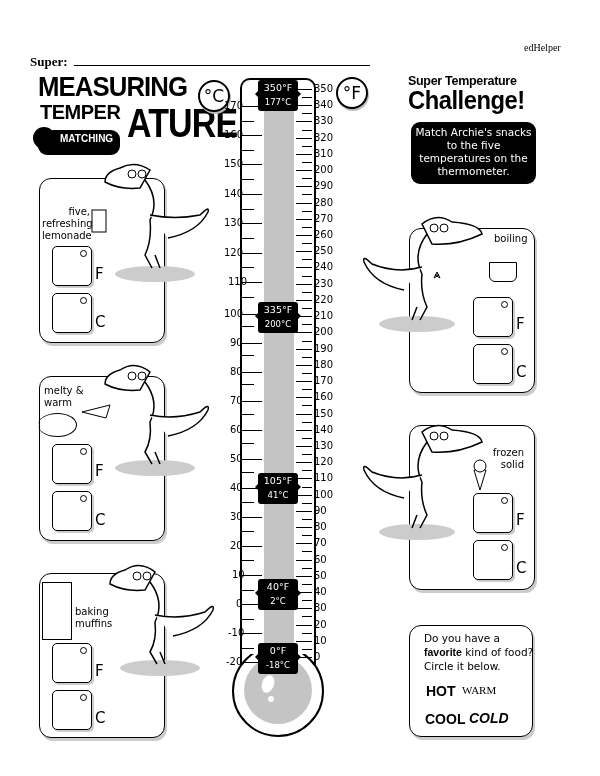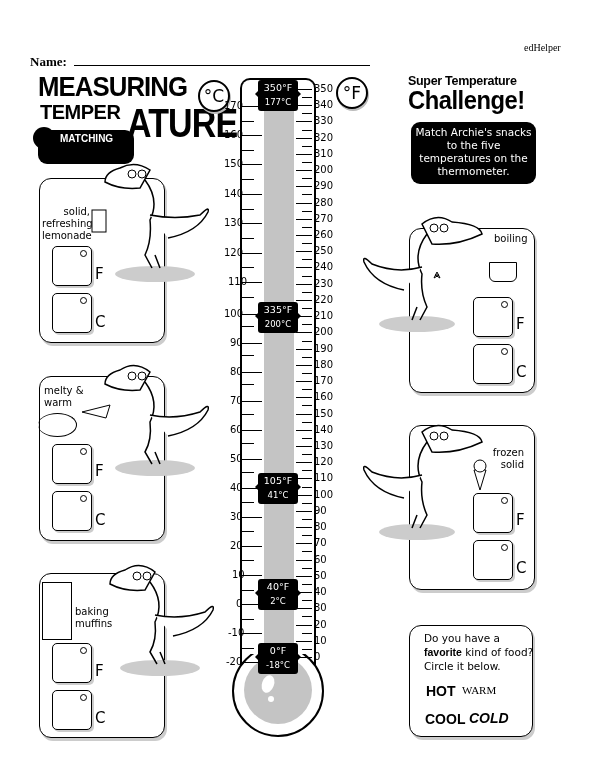--- a/index.html
+++ b/index.html
@@ -4,21 +4,21 @@
 <style>
   html,body{margin:0;padding:0;background:#fff;}
   body{width:600px;height:776px;position:relative;overflow:hidden;font-family:"DejaVu Sans",sans-serif;color:#000;}
   .abs{position:absolute;}
   .brand{left:524px;top:42px;font-family:"Liberation Serif",serif;font-size:10px;}
   .name-label{left:30px;top:54px;font-family:"Liberation Serif",serif;font-weight:bold;font-size:13px;}
   .name-line{left:74px;top:65px;width:296px;border-bottom:1.5px solid #000;height:0;}
   .title1{left:38px;top:72px;font-family:"Liberation Sans",sans-serif;font-weight:900;font-size:28px;letter-spacing:-1px;transform:scaleX(0.92);transform-origin:left;line-height:30px;}
   .title2{left:40px;top:101px;font-family:"Liberation Sans",sans-serif;font-weight:900;font-size:20px;letter-spacing:-0.5px;line-height:22px;}
   .title3{left:127px;top:100px;font-family:"Liberation Sans",sans-serif;font-weight:900;font-size:40px;letter-spacing:-1px;line-height:46px;transform:scaleX(0.85);transform-origin:left;}
-  .match-pill{left:38px;top:130px;height:34px;background:#000;border-radius:9px;color:#fff;font-family:"Liberation Sans",sans-serif;font-weight:bold;font-size:10px;line-height:18px;padding:0 21px 0 22px;}
+  .match-pill{left:38px;top:130px;height:25px;background:#000;border-radius:9px;color:#fff;font-family:"Liberation Sans",sans-serif;font-weight:bold;font-size:10px;line-height:18px;padding:0 7px 0 22px;}
   .unit-circle{width:28px;height:28px;border:2px solid #000;border-radius:50%;text-align:center;line-height:28px;font-size:17px;font-family:"DejaVu Sans",sans-serif;background:#fff;box-shadow:1px 2px 0 #bbb;}
   .card{border:1.5px solid #000;border-radius:12px;background:#fff;box-shadow:2px 3px 0 #ccc;}
   .ans-box{width:38px;height:38px;border:1.5px solid #000;border-radius:5px;background:#fff;box-shadow:2px 2px 0 #ccc;}
   .ans-box .deg{position:absolute;right:4px;top:3px;width:5px;height:5px;border:1px solid #000;border-radius:50%;}
   .ans-unit{font-size:15px;font-family:"DejaVu Sans",sans-serif;}
   .caption{font-size:10px;line-height:12px;font-family:"DejaVu Sans",sans-serif;}
   .therm-tube{left:240px;top:78px;width:72px;height:600px;border:2px solid #000;border-bottom:none;border-radius:10px 10px 0 0;background:#fff;}
   .therm-bulb{left:232px;top:645px;width:88px;height:88px;border:2px solid #000;border-radius:50%;background:#fff;}
   .mercury{left:264px;top:100px;width:30px;height:590px;background:#c4c4c4;}
   .bulb-fill{left:244px;top:656px;width:68px;height:68px;border-radius:50%;background:#c4c4c4;}
@@ -33,21 +33,21 @@
   .instr{left:411px;top:122px;width:125px;height:62px;background:#000;color:#fff;border-radius:9px;text-align:center;font-size:10.5px;line-height:13px;padding-top:4px;box-sizing:border-box;}
   .fav-box{left:409px;top:625px;width:122px;height:110px;}
   .fav-text{left:424px;top:631px;font-size:10.5px;line-height:14px;width:115px;}
   .word{font-family:"Liberation Sans",sans-serif;font-weight:900;font-size:14px;}
   .croc{position:absolute;}
 </style>
 </head>
 <body>
 
 <div class="abs brand">edHelper</div>
-<div class="abs name-label">Name:</div>
+<div class="abs name-label">Super:</div>
 <div class="abs name-line"></div>
 
 <div class="abs title1">MEASURING</div>
 <div class="abs title2">TEMPER</div>
 <div class="abs title3">ATURE</div>
 <div class="abs match-pill">
   <span>MATCHING</span>
 </div>
 <div class="abs" style="left:33px;top:127px;width:22px;height:22px;border-radius:50%;background:#000;"></div>
 
@@ -254,21 +254,21 @@
   <div>0°F</div>
   <div style="font-size:8.5px;">-18°C</div>
 </div>
 
 <div class="abs sup-title">Super Temperature</div>
 <div class="abs sup-title2">Challenge!</div>
 <div class="abs instr">Match Archie's snacks to the five temperatures on the thermometer.</div>
 
 <div class="abs card" style="left:39px;top:178px;width:124px;height:163px;"></div>
 <div class="abs caption" style="left:42px;top:206px;text-align:right;width:48px;">
-  <div>solid,</div>
+  <div>five,</div>
   <div>refreshing</div>
   <div>lemonade</div>
 </div>
 <div class="abs ans-box" style="left:52px;top:246px;">
     <span class="deg"></span>
   </div>
 <div class="abs ans-unit" style="left:95px;top:265px;">F</div>
 <div class="abs ans-box" style="left:52px;top:293px;">
     <span class="deg"></span>
   </div>

